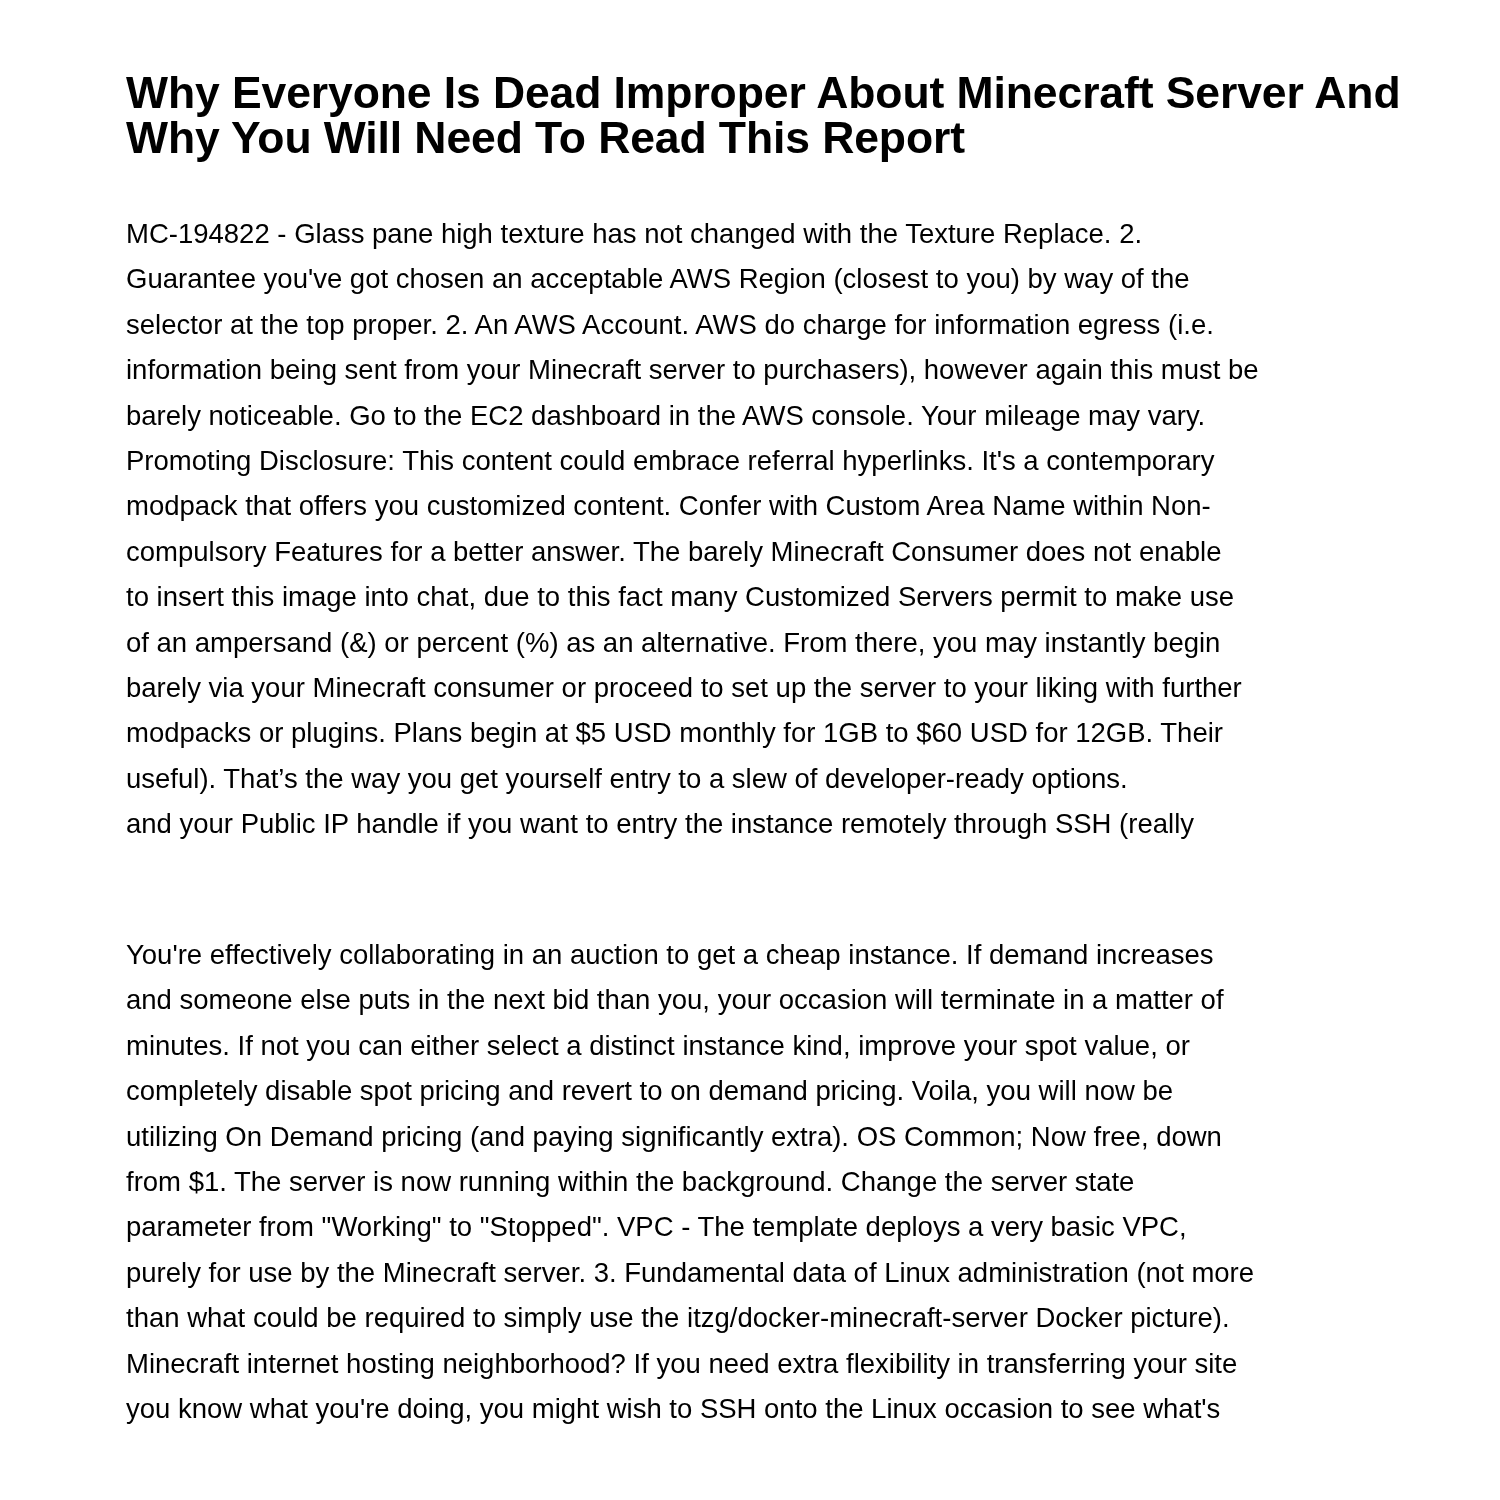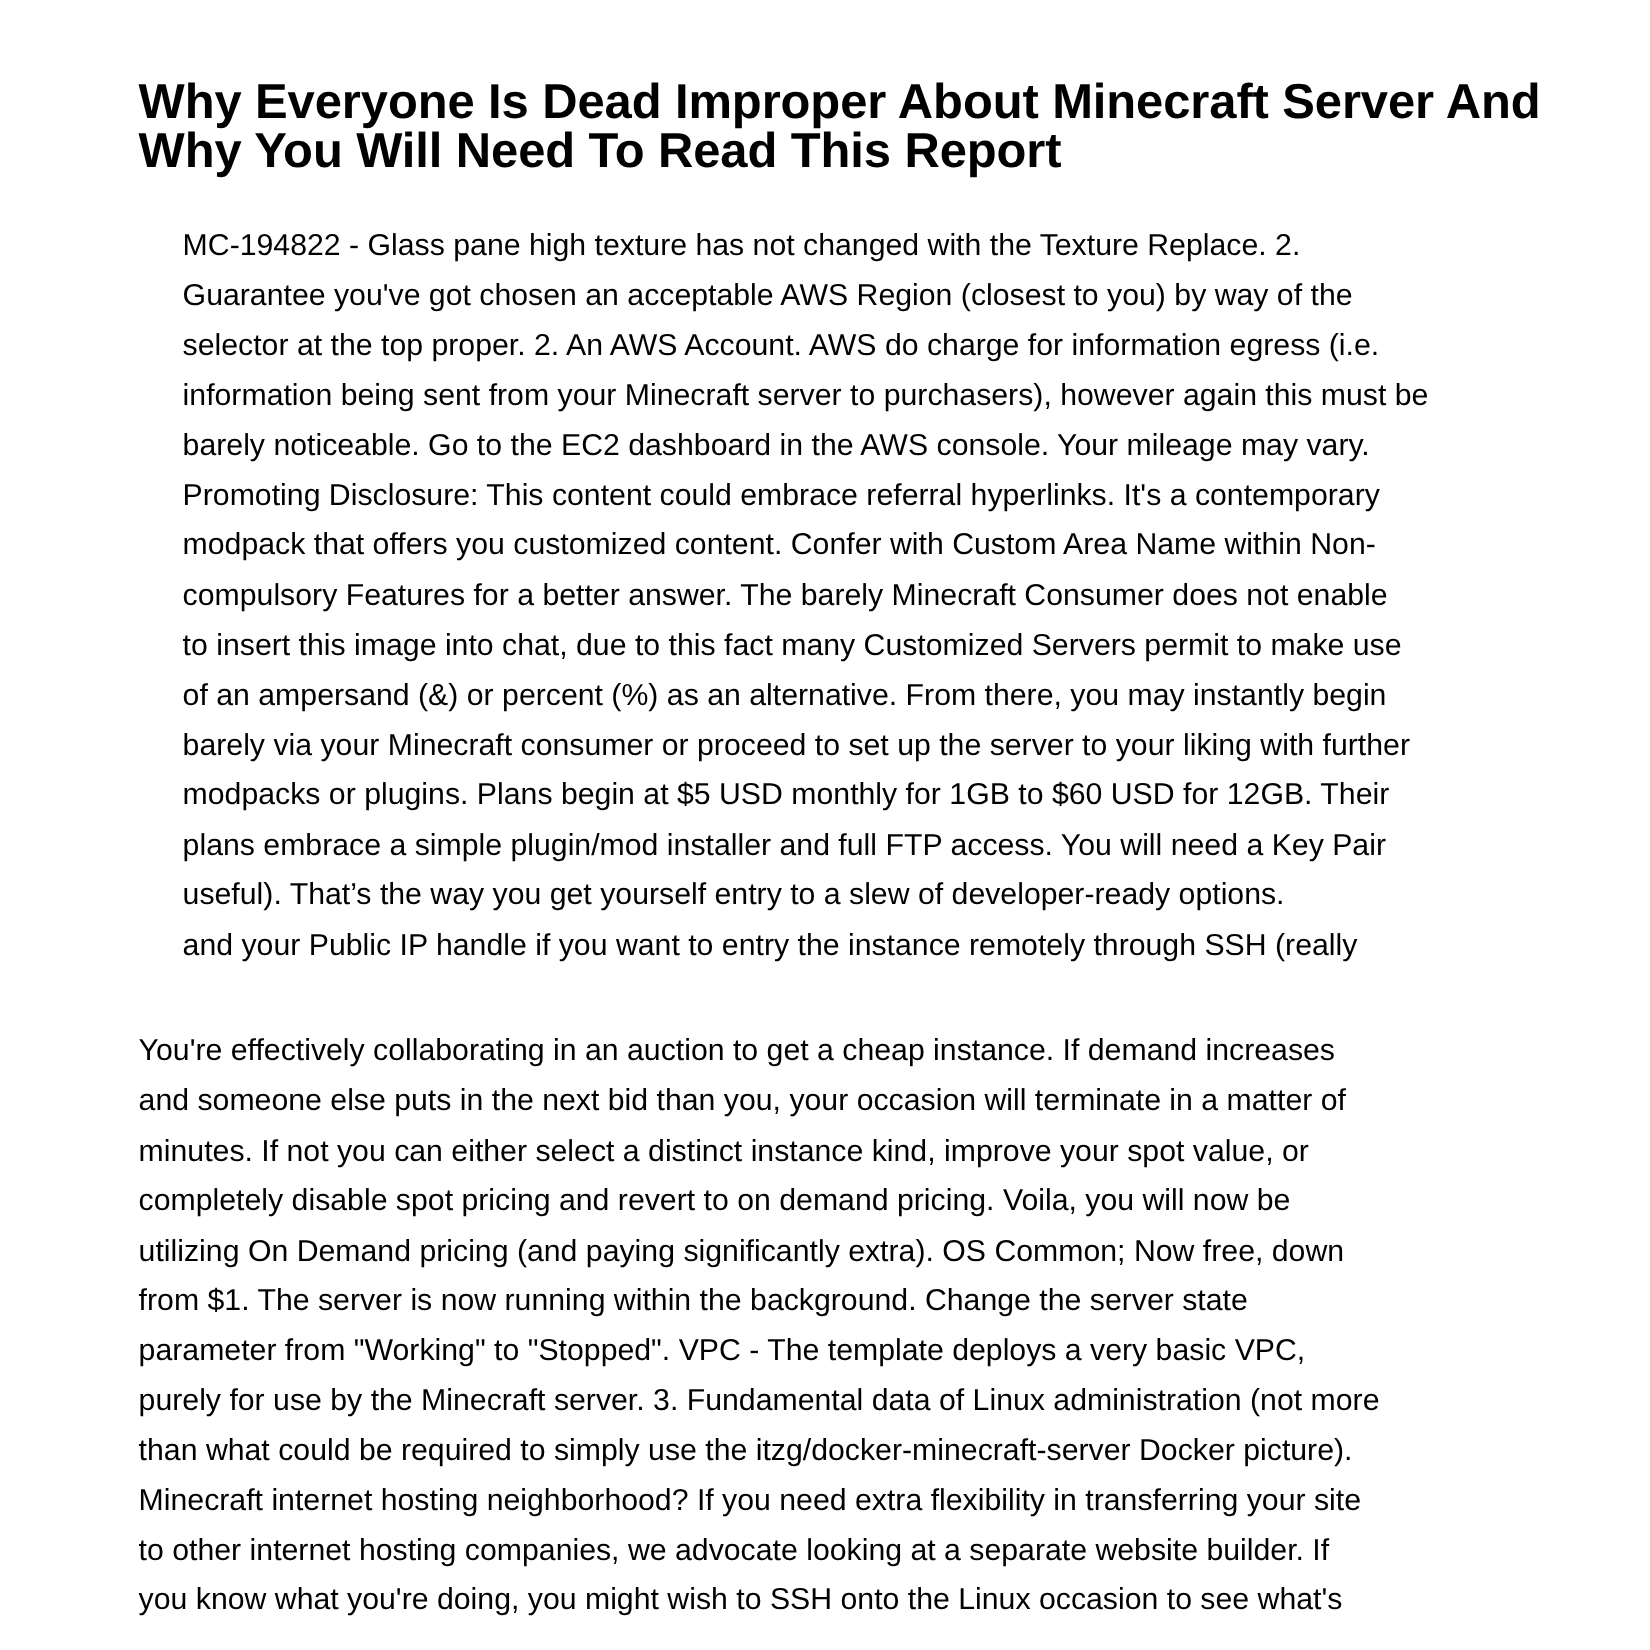--- a/index.html
+++ b/index.html
@@ -37,21 +37,21 @@
       left: 0;
       width: 1250px;
       margin: 0;
       font-size: 27.5px;
       line-height: 45.4px;
     }
     .line {
       display: block;
       white-space: nowrap;
     }
-    #para-1 { top: 200px; margin-left: 40px; }
+    #para-1 { top: 211px; }
     #para-2 { top: 932px; }
   </style>
 </head>
 <body>
 
 <div class="page">
   <h1 class="doc-title">
     <span class="line">Why Everyone Is Dead Improper About Minecraft Server And</span>
     <span class="line">Why You Will Need To Read This Report</span>
   </h1>
@@ -62,32 +62,30 @@
     <span class="line">selector at the top proper. 2. An AWS Account. AWS do charge for information egress (i.e.</span>
     <span class="line">information being sent from your Minecraft server to purchasers), however again this must be</span>
     <span class="line">barely noticeable. Go to the EC2 dashboard in the AWS console. Your mileage may vary.</span>
     <span class="line">Promoting Disclosure: This content could embrace referral hyperlinks. It's a contemporary</span>
     <span class="line">modpack that offers you customized content. Confer with Custom Area Name within Non-</span>
     <span class="line">compulsory Features for a better answer. The barely Minecraft Consumer does not enable</span>
     <span class="line">to insert this image into chat, due to this fact many Customized Servers permit to make use</span>
     <span class="line">of an ampersand (&amp;) or percent (%) as an alternative. From there, you may instantly begin</span>
     <span class="line">barely via your Minecraft consumer or proceed to set up the server to your liking with further</span>
     <span class="line">modpacks or plugins. Plans begin at $5 USD monthly for 1GB to $60 USD for 12GB. Their</span>
-    <span class="line">plans embrace a simple plugin/mod installer and full FTP access. You will need a Key Pair</span>
     <span class="line">useful). That’s the way you get yourself entry to a slew of developer-ready options.</span>
     <span class="line">and your Public IP handle if you want to entry the instance remotely through SSH (really</span>
   </p>
 
   <p class="para" id="para-2">
     <span class="line">You're effectively collaborating in an auction to get a cheap instance. If demand increases</span>
     <span class="line">and someone else puts in the next bid than you, your occasion will terminate in a matter of</span>
     <span class="line">minutes. If not you can either select a distinct instance kind, improve your spot value, or</span>
     <span class="line">completely disable spot pricing and revert to on demand pricing. Voila, you will now be</span>
     <span class="line">utilizing On Demand pricing (and paying significantly extra). OS Common; Now free, down</span>
     <span class="line">from $1. The server is now running within the background. Change the server state</span>
     <span class="line">parameter from "Working" to "Stopped". VPC - The template deploys a very basic VPC,</span>
     <span class="line">purely for use by the Minecraft server. 3. Fundamental data of Linux administration (not more</span>
     <span class="line">than what could be required to simply use the itzg/docker-minecraft-server Docker picture).</span>
     <span class="line">Minecraft internet hosting neighborhood? If you need extra flexibility in transferring your site</span>
-    <span class="line">to other internet hosting companies, we advocate looking at a separate website builder. If</span>
     <span class="line">you know what you're doing, you might wish to SSH onto the Linux occasion to see what's</span>
   </p>
 </div>
 
 </body></html>

